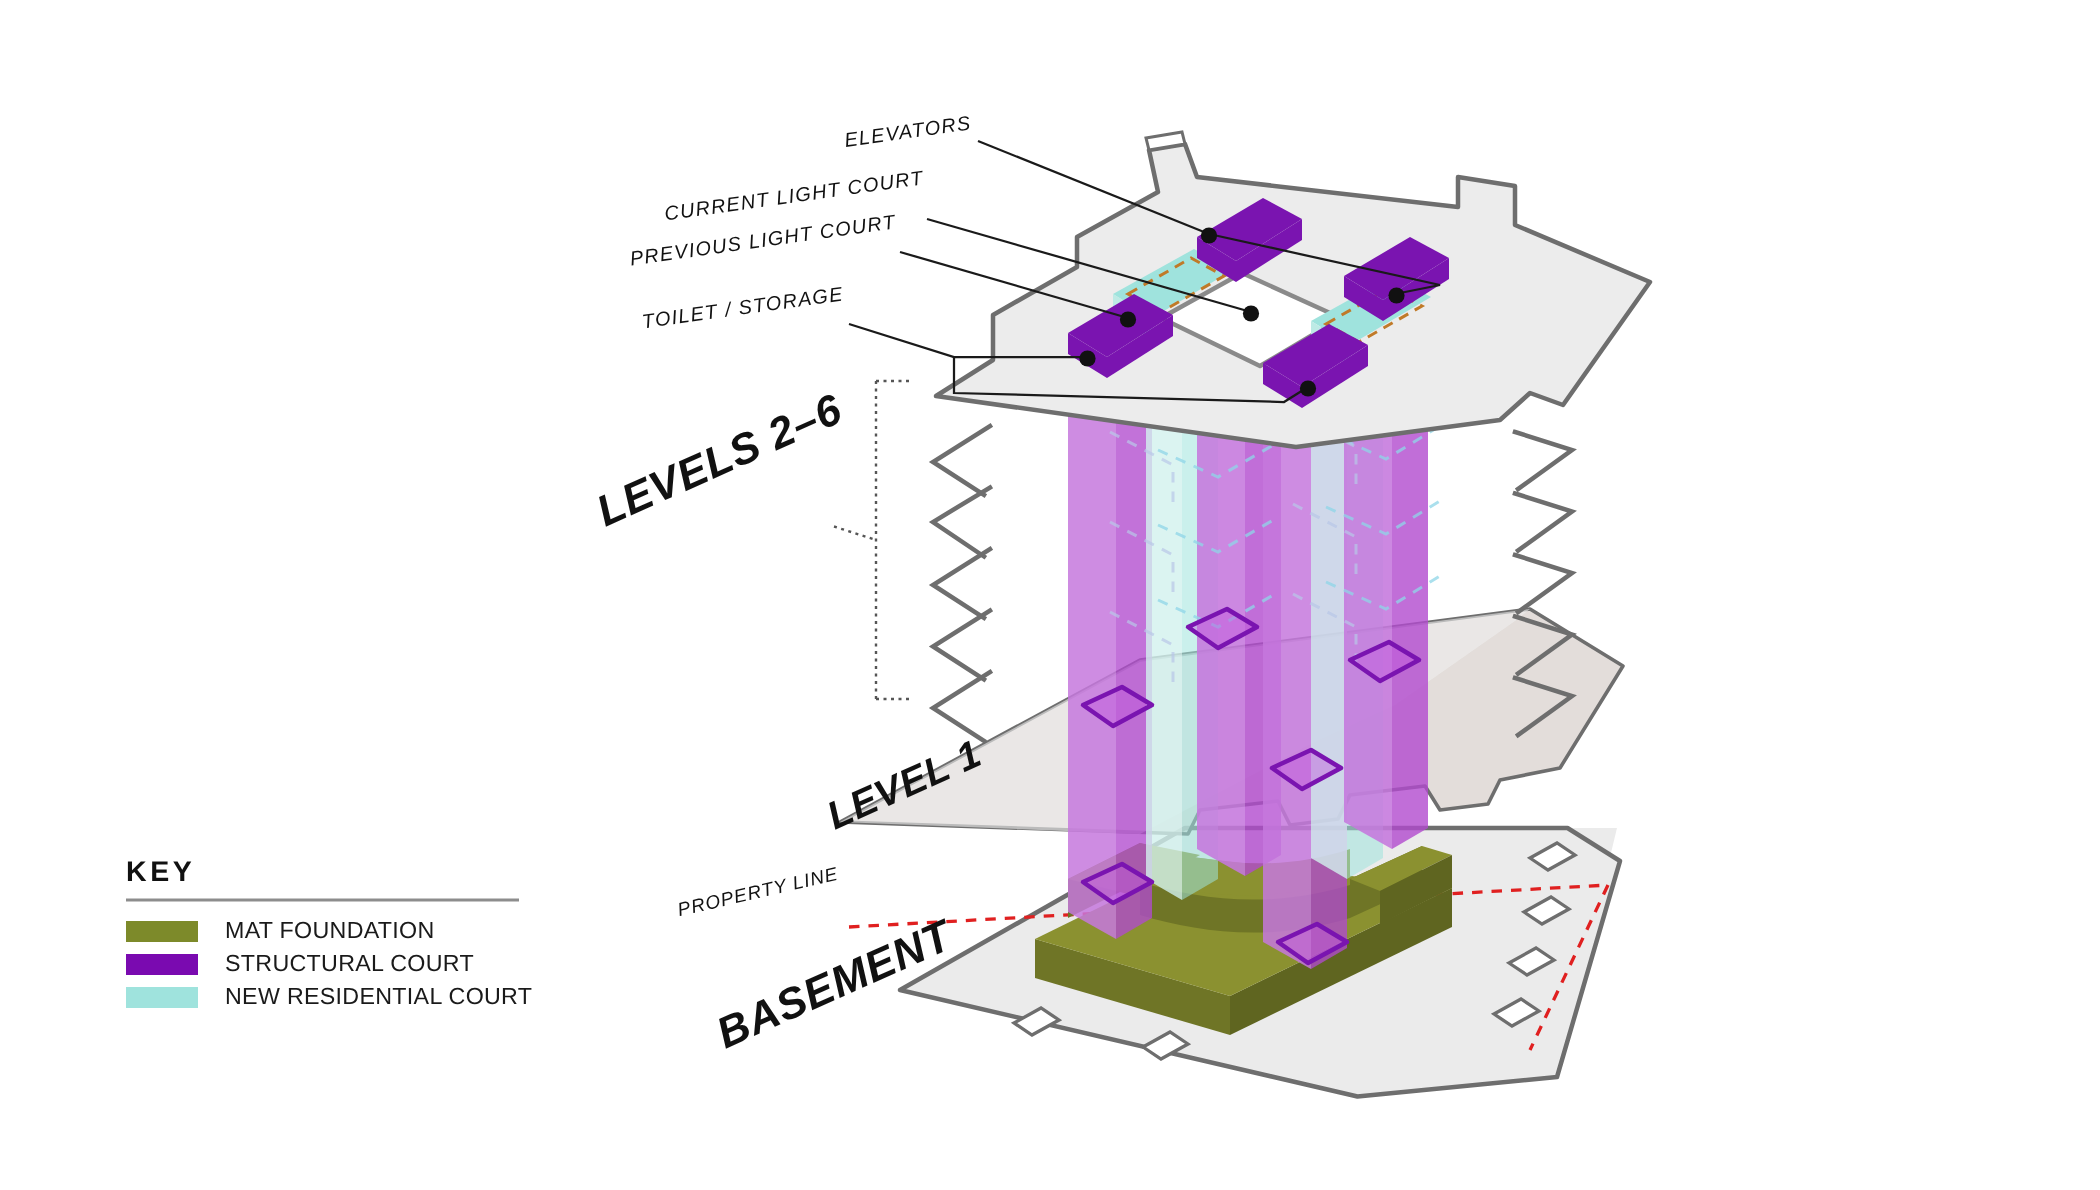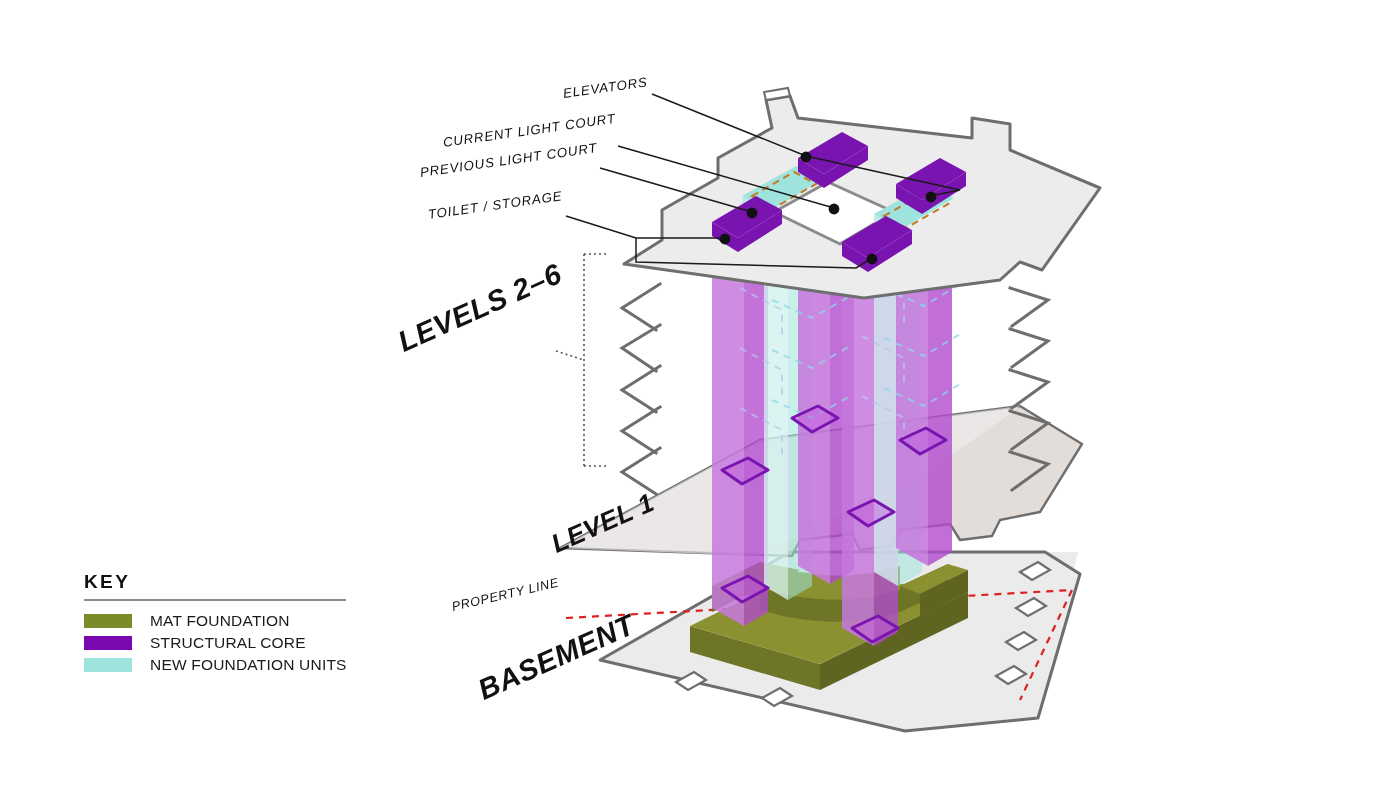--- a/index.html
+++ b/index.html
@@ -339,22 +339,22 @@
     <div class="key-title">KEY</div>
     <div class="key-rule"></div>
 
     <div class="key-row">
       <span class="key-swatch" style="background:#7d8a2a;"></span>
       <span class="key-label">MAT FOUNDATION</span>
     </div>
 
     <div class="key-row">
       <span class="key-swatch" style="background:#7a0ab0;"></span>
-      <span class="key-label">STRUCTURAL CORE</span>
+      <span class="key-label">STRUCTURAL COURT</span>
     </div>
 
     <div class="key-row">
       <span class="key-swatch" style="background:#9fe3dd;"></span>
-      <span class="key-label">NEW FOUNDATION UNITS</span>
+      <span class="key-label">NEW RESIDENTIAL COURT</span>
     </div>
   </div>
 
 </div>
 
 </body></html>

